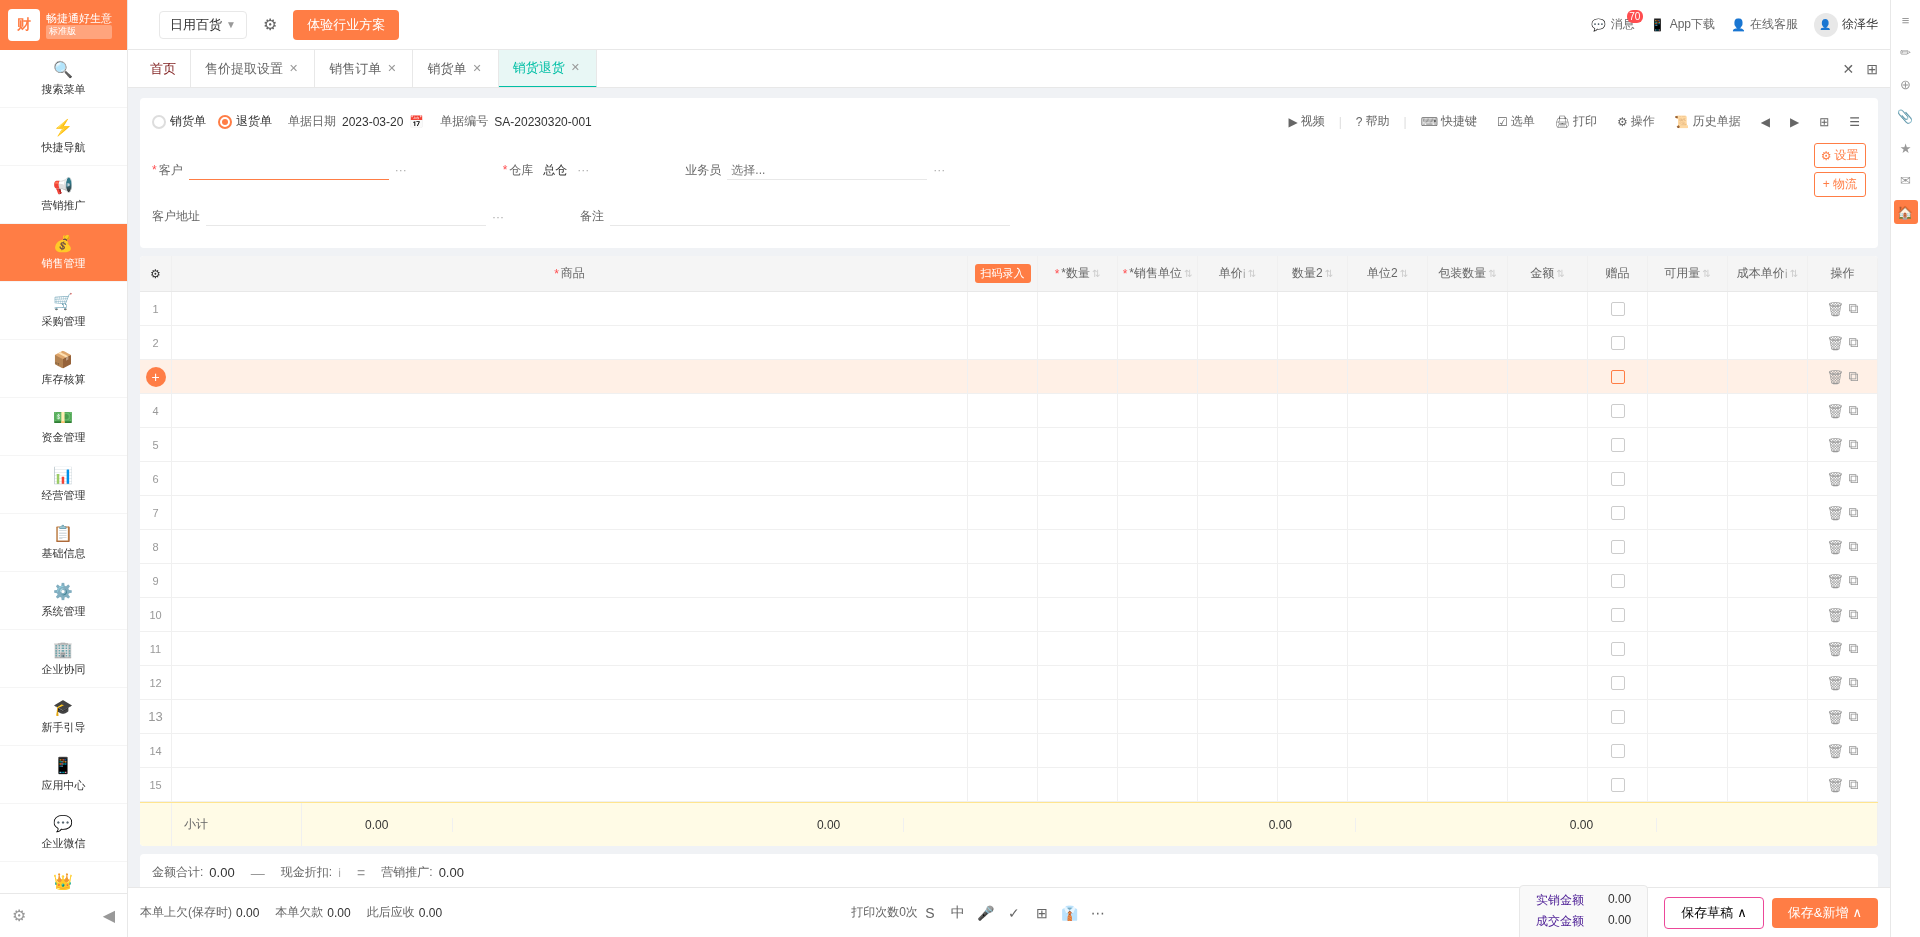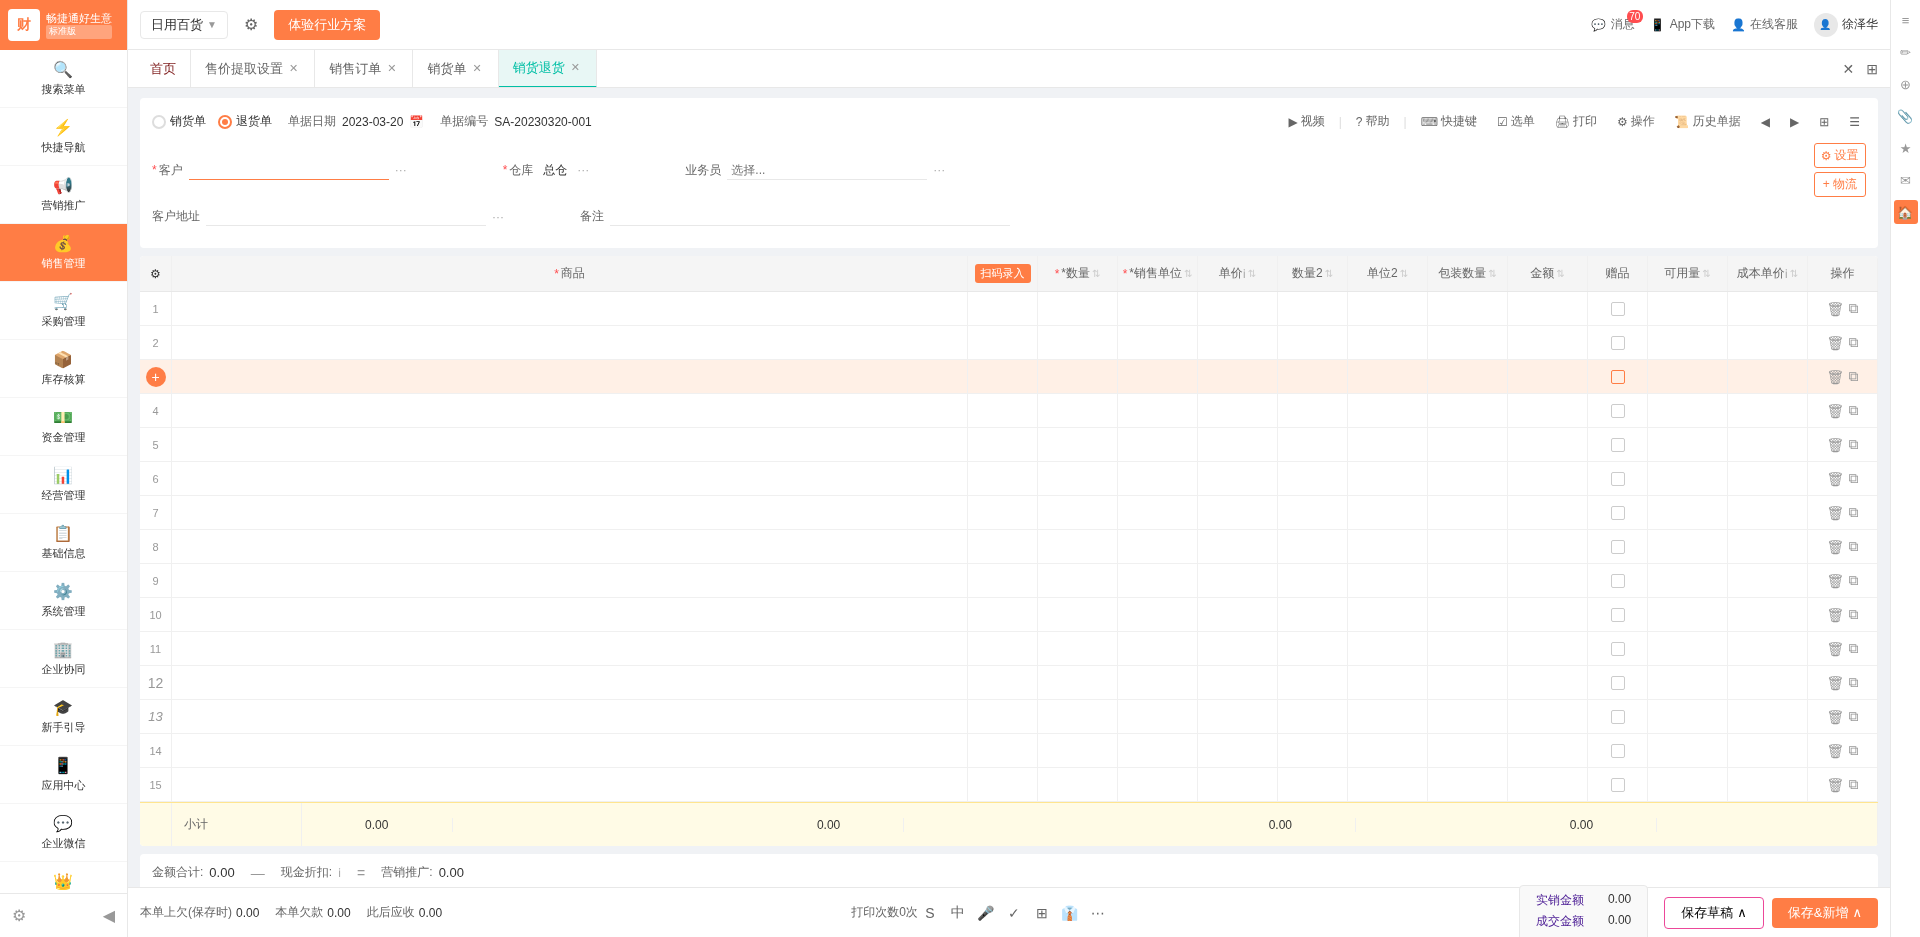--- a/index.html
+++ b/index.html
@@ -18,21 +18,21 @@
     .sidebar-item .label { font-size: 11px; text-align: center; }
     .sidebar-item.active .label { color: #fff; }
     .sidebar-bottom { padding: 8px; display: flex; justify-content: space-between; border-top: 1px solid #e8e8e8; }
     .sidebar-bottom-btn { background: none; border: none; cursor: pointer; font-size: 16px; color: #999; padding: 4px; }
 
     
     .main { flex: 1; display: flex; flex-direction: column; overflow: hidden; }
 
     
     .top-header { height: 50px; background: #fff; border-bottom: 1px solid #e8e8e8; display: flex; align-items: center; justify-content: space-between; padding: 0 12px; }
-    .top-header-left { display: flex; align-items: center; gap: 12px; }
+    .top-header-left { display: flex; align-items: center; gap: 12px; margin-left: 19px; }
     .dropdown-nav { display: flex; align-items: center; gap: 4px; padding: 4px 10px; border: 1px solid #e8e8e8; border-radius: 4px; cursor: pointer; font-size: 13px; }
     .dropdown-nav .chevron { font-size: 10px; color: #999; }
     .gear-btn { background: none; border: none; cursor: pointer; font-size: 16px; color: #666; padding: 4px; }
     .try-btn { background: #ff7d45; color: #fff; border: none; border-radius: 4px; padding: 6px 14px; font-size: 13px; cursor: pointer; }
     .top-header-right { display: flex; align-items: center; gap: 16px; }
     .header-action { display: flex; align-items: center; gap: 4px; cursor: pointer; font-size: 12px; color: #666; position: relative; }
     .badge { background: #ff4d4f; color: #fff; border-radius: 6px; font-size: 10px; padding: 1px 0; min-width: 16px; text-align: center; position: absolute; top: -6px; right: -8px; }
     .user-info { display: flex; align-items: center; gap: 4px; cursor: pointer; }
     .user-avatar { width: 24px; height: 24px; background: #e8e8e8; border-radius: 50%; display: flex; align-items: center; justify-content: center; font-size: 10px; }
 
@@ -676,44 +676,44 @@
             </div>
             <div class="col col-avail"></div>
             <div class="col col-cost"></div>
             <div class="col col-ops">
               <button class="icon-btn">🗑</button>
               <button class="icon-btn">⧉</button>
             </div>
           </div>
         <div class="table-row">
             <div class="col col-settings">
-              <span style="color:#999;font-size:14px;">12</span>
-            </div>
-            <div class="col col-product left"></div>
-            <div class="col col-scan"></div>
-            <div class="col col-qty"></div>
-            <div class="col col-unit"></div>
-            <div class="col col-price"></div>
-            <div class="col col-qty2"></div>
-            <div class="col col-unit2"></div>
-            <div class="col col-pack"></div>
-            <div class="col col-amount"></div>
-            <div class="col col-gift">
-              <div class="checkbox"></div>
-            </div>
-            <div class="col col-avail"></div>
-            <div class="col col-cost"></div>
-            <div class="col col-ops">
-              <button class="icon-btn">🗑</button>
-              <button class="icon-btn">⧉</button>
-            </div>
-          </div>
-        <div class="table-row">
-            <div class="col col-settings">
-              <span style="color:#999;font-size:13px;font-style:italic;">13</span>
+              <span style="color:#999;font-size:11px;">12</span>
+            </div>
+            <div class="col col-product left"></div>
+            <div class="col col-scan"></div>
+            <div class="col col-qty"></div>
+            <div class="col col-unit"></div>
+            <div class="col col-price"></div>
+            <div class="col col-qty2"></div>
+            <div class="col col-unit2"></div>
+            <div class="col col-pack"></div>
+            <div class="col col-amount"></div>
+            <div class="col col-gift">
+              <div class="checkbox"></div>
+            </div>
+            <div class="col col-avail"></div>
+            <div class="col col-cost"></div>
+            <div class="col col-ops">
+              <button class="icon-btn">🗑</button>
+              <button class="icon-btn">⧉</button>
+            </div>
+          </div>
+        <div class="table-row">
+            <div class="col col-settings">
+              <span style="color:#999;font-size:13px;">13</span>
             </div>
             <div class="col col-product left"></div>
             <div class="col col-scan"></div>
             <div class="col col-qty"></div>
             <div class="col col-unit"></div>
             <div class="col col-price"></div>
             <div class="col col-qty2"></div>
             <div class="col col-unit2"></div>
             <div class="col col-pack"></div>
             <div class="col col-amount"></div>

